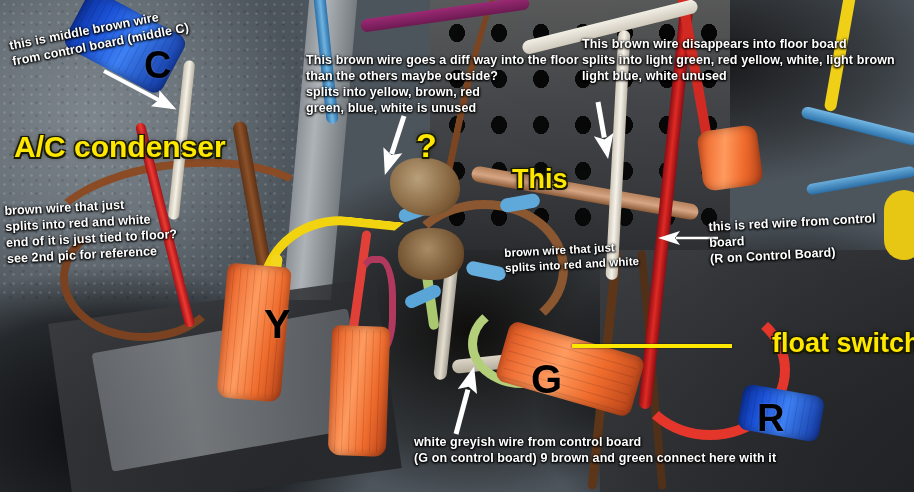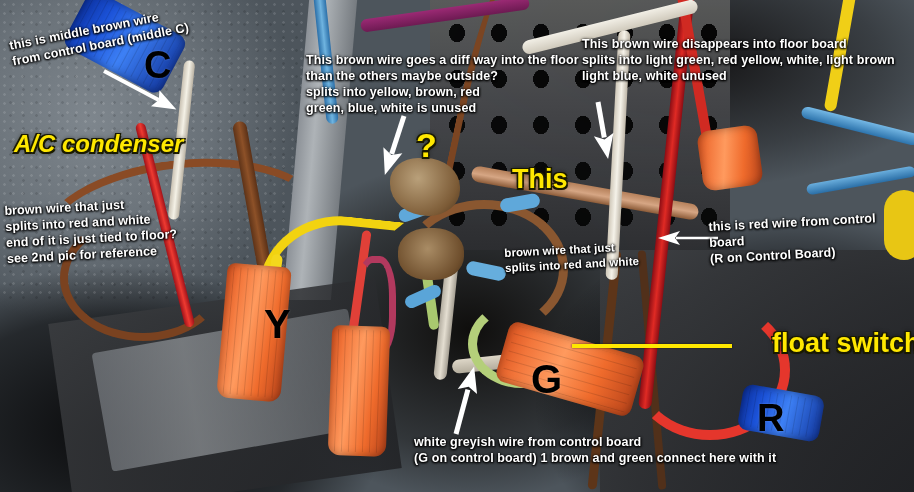--- a/index.html
+++ b/index.html
@@ -266,23 +266,23 @@
 end of it is just tied to floor?
 see 2nd pic for reference</div>
 
   <div class="note note-sm" style="left:504px;top:246px;transform:rotate(-3deg);transform-origin:0 0;font-size:11.5px;">brown wire that just
 splits into red and white</div>
 
   <div class="note note-sm" style="left:708px;top:219px;transform:rotate(-3deg);transform-origin:0 0;">this is red wire from control board
 (R on Control Board)</div>
 
   <div class="note note-sm" style="left:414px;top:434px;">white greyish wire from control board
-(G on control board) 1 brown and green connect here with it</div>
-
-  <div class="ylabel" style="left:14px;top:130px;font-size:24px;font-style:italic;">A/C condenser</div>
+(G on control board) 9 brown and green connect here with it</div>
+
+  <div class="ylabel" style="left:14px;top:130px;font-size:30px;">A/C condenser</div>
 
   <div class="ylabel" style="left:416px;top:126px;font-size:34px;">?</div>
 
   <div class="ylabel" style="left:512px;top:164px;font-size:27px;">This</div>
 
   <div class="ylabel" style="left:740px;top:328px;font-size:27px;margin-left:32px;">float switch</div>
 
   <div class="klabel" style="left:144px;top:44px;font-size:38px;">C</div>
 
   <div class="klabel" style="left:264px;top:302px;font-size:40px;">Y</div>

